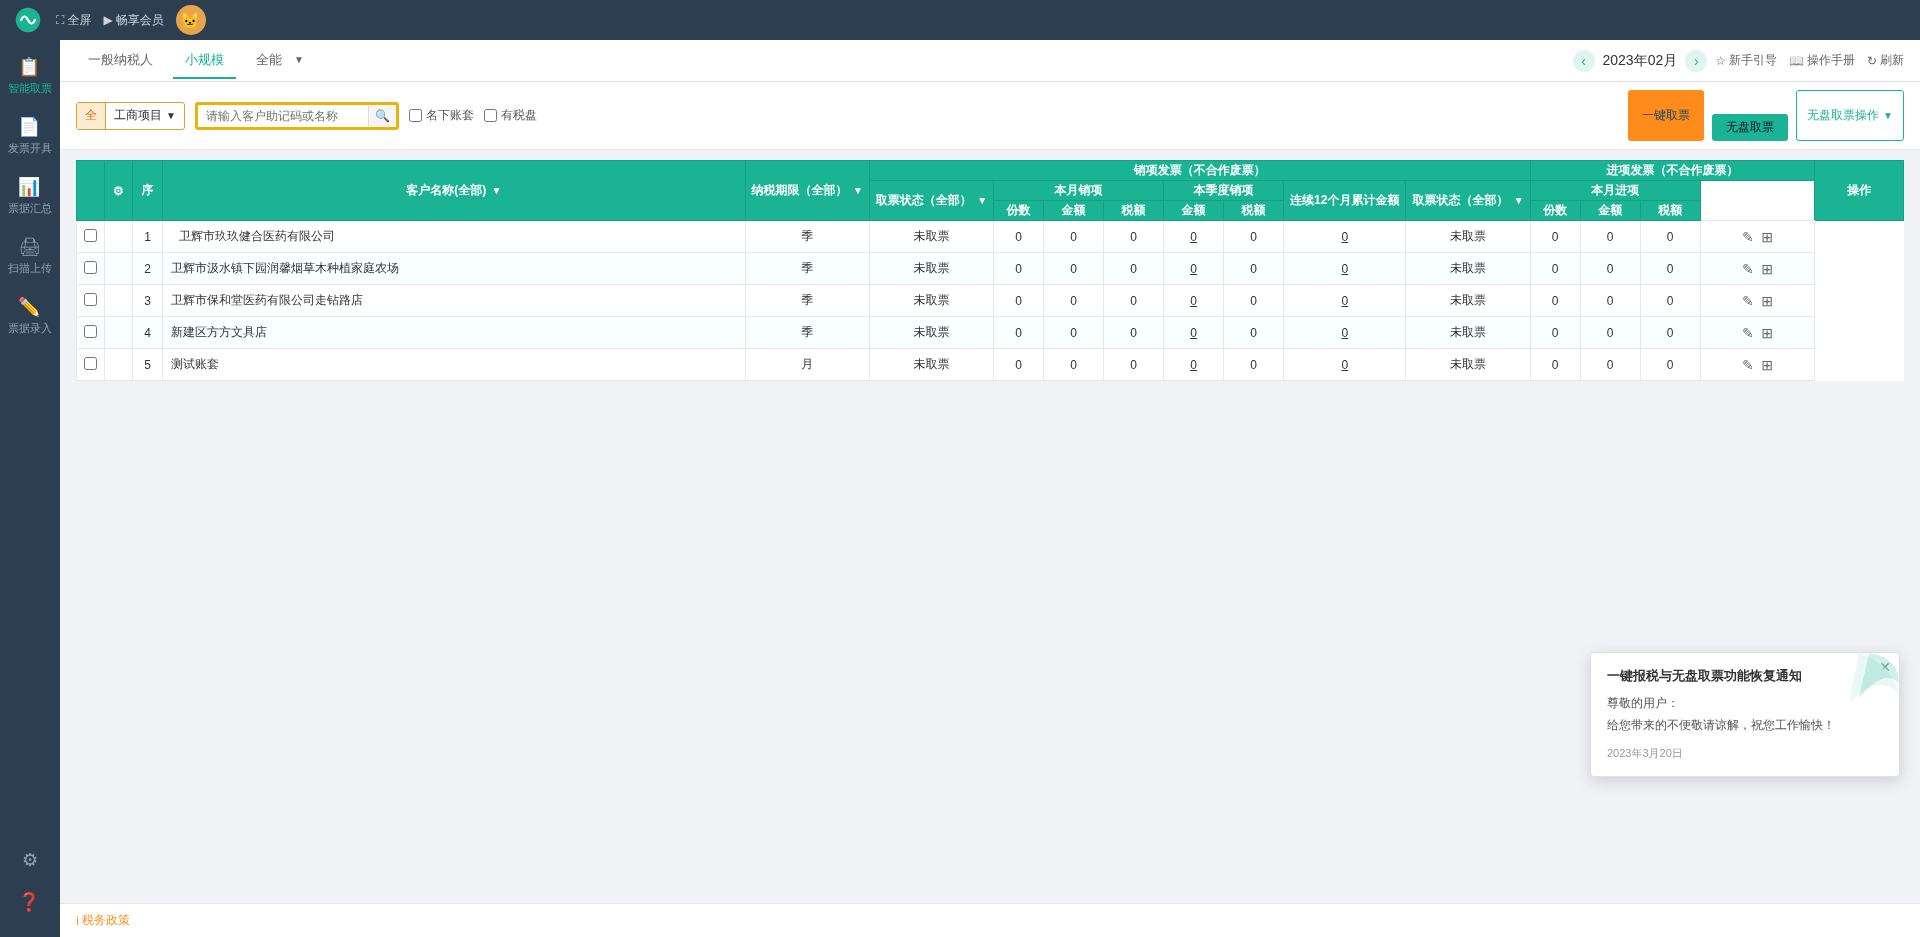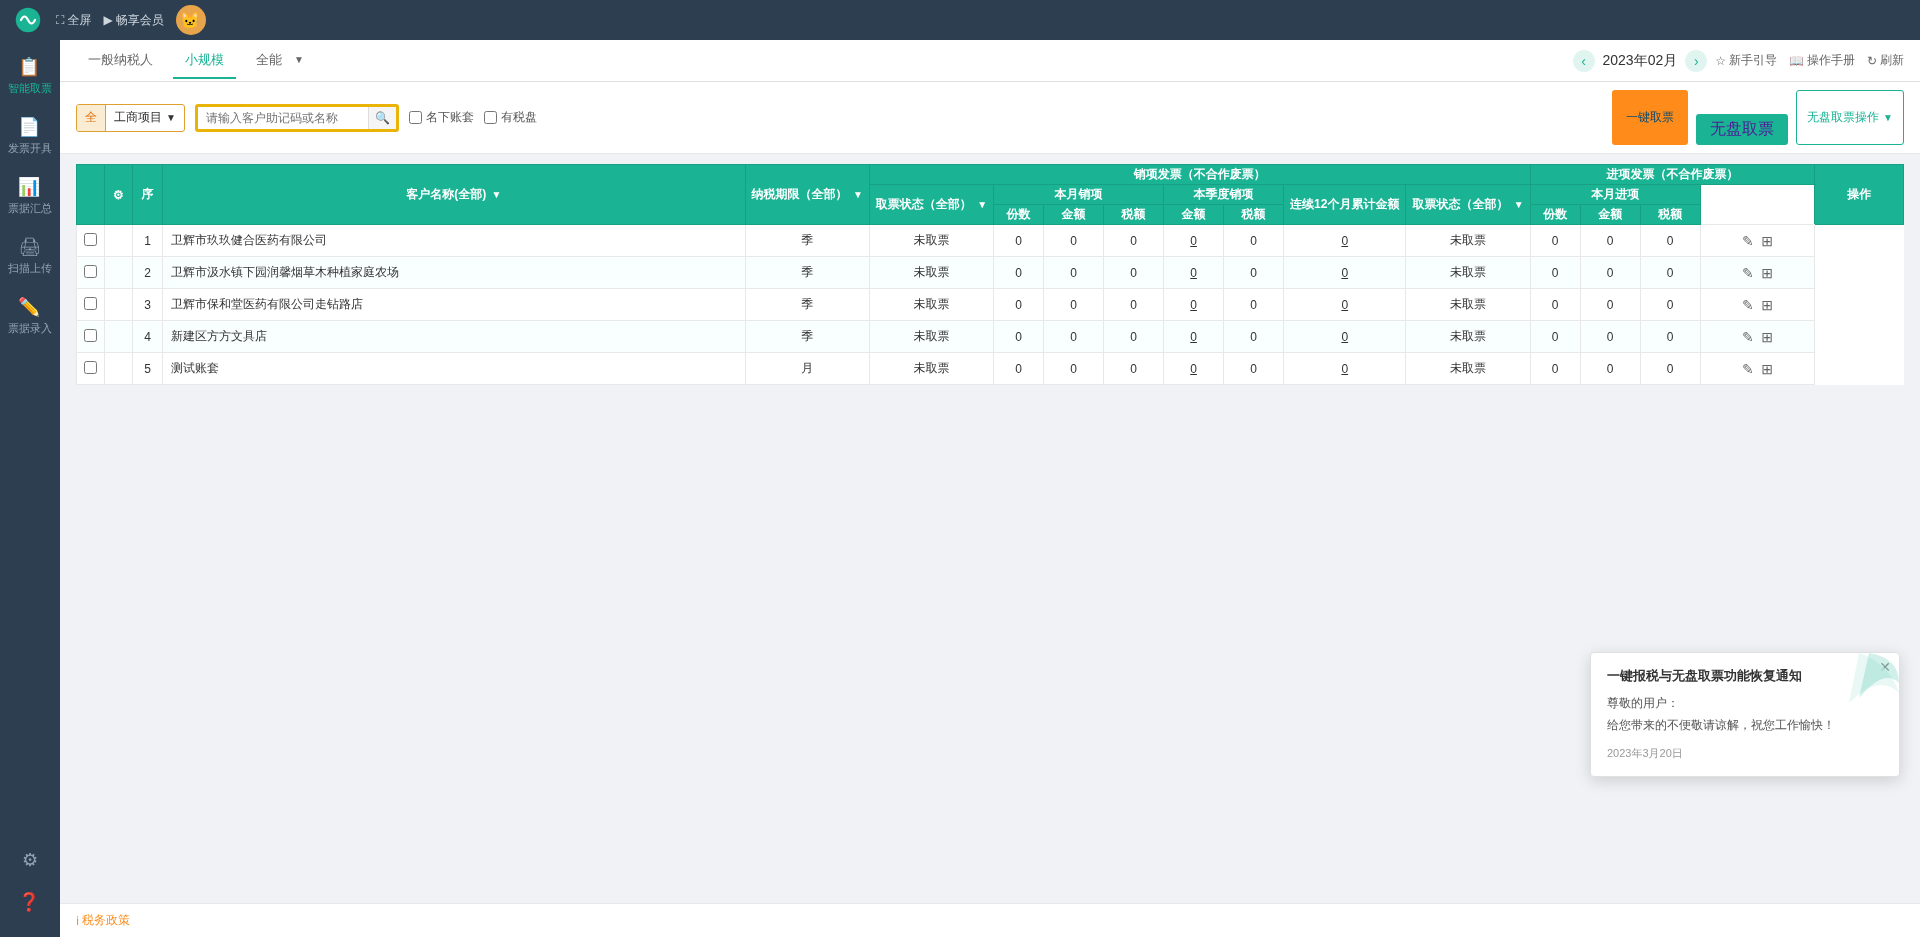--- a/index.html
+++ b/index.html
@@ -221,25 +221,25 @@
       background: #ff8c1a;
       color: #0c4a6e;
       border: none;
       border-radius: 3px;
       padding: 5px 14px;
       font-size: 12px;
       cursor: pointer;
     }
     .btn-teal {
       background: #1ab394;
-      color: #4c1d95;
+      color: #0f172a;
       border: none;
       border-radius: 3px;
       padding: 5px 14px;
-      font-size: 16px;
+      font-size: 12px;
       cursor: pointer;
       margin-top: 24px;
     }
     .btn-dropdown {
       background: #fff;
       color: #1ab394;
       border: 1px solid #1ab394;
       border-radius: 3px;
       padding: 5px 10px;
       font-size: 12px;
@@ -501,21 +501,21 @@
             <th style="width:50px;">份数</th>
             <th style="width:60px;">金额</th>
             <th style="width:60px;">税额</th>
           </tr>
         </thead>
         <tbody id="table-body">
         <tr>
       <td><input type="checkbox" style=""></td>
       <td></td>
       <td>1</td>
-      <td style="text-align:left;padding-left:8px;">卫辉市玖玖健合医药有限公司</td>
+      <td style="text-align:left;padding-left:16px;">卫辉市玖玖健合医药有限公司</td>
       <td>季</td>
       <td>未取票</td>
       <td>0</td>
       <td>0</td>
       <td>0</td>
       <td><span class="link-underline">0</span></td>
       <td>0</td>
       <td><span class="link-underline">0</span></td>
       <td>未取票</td>
       <td>0</td>

